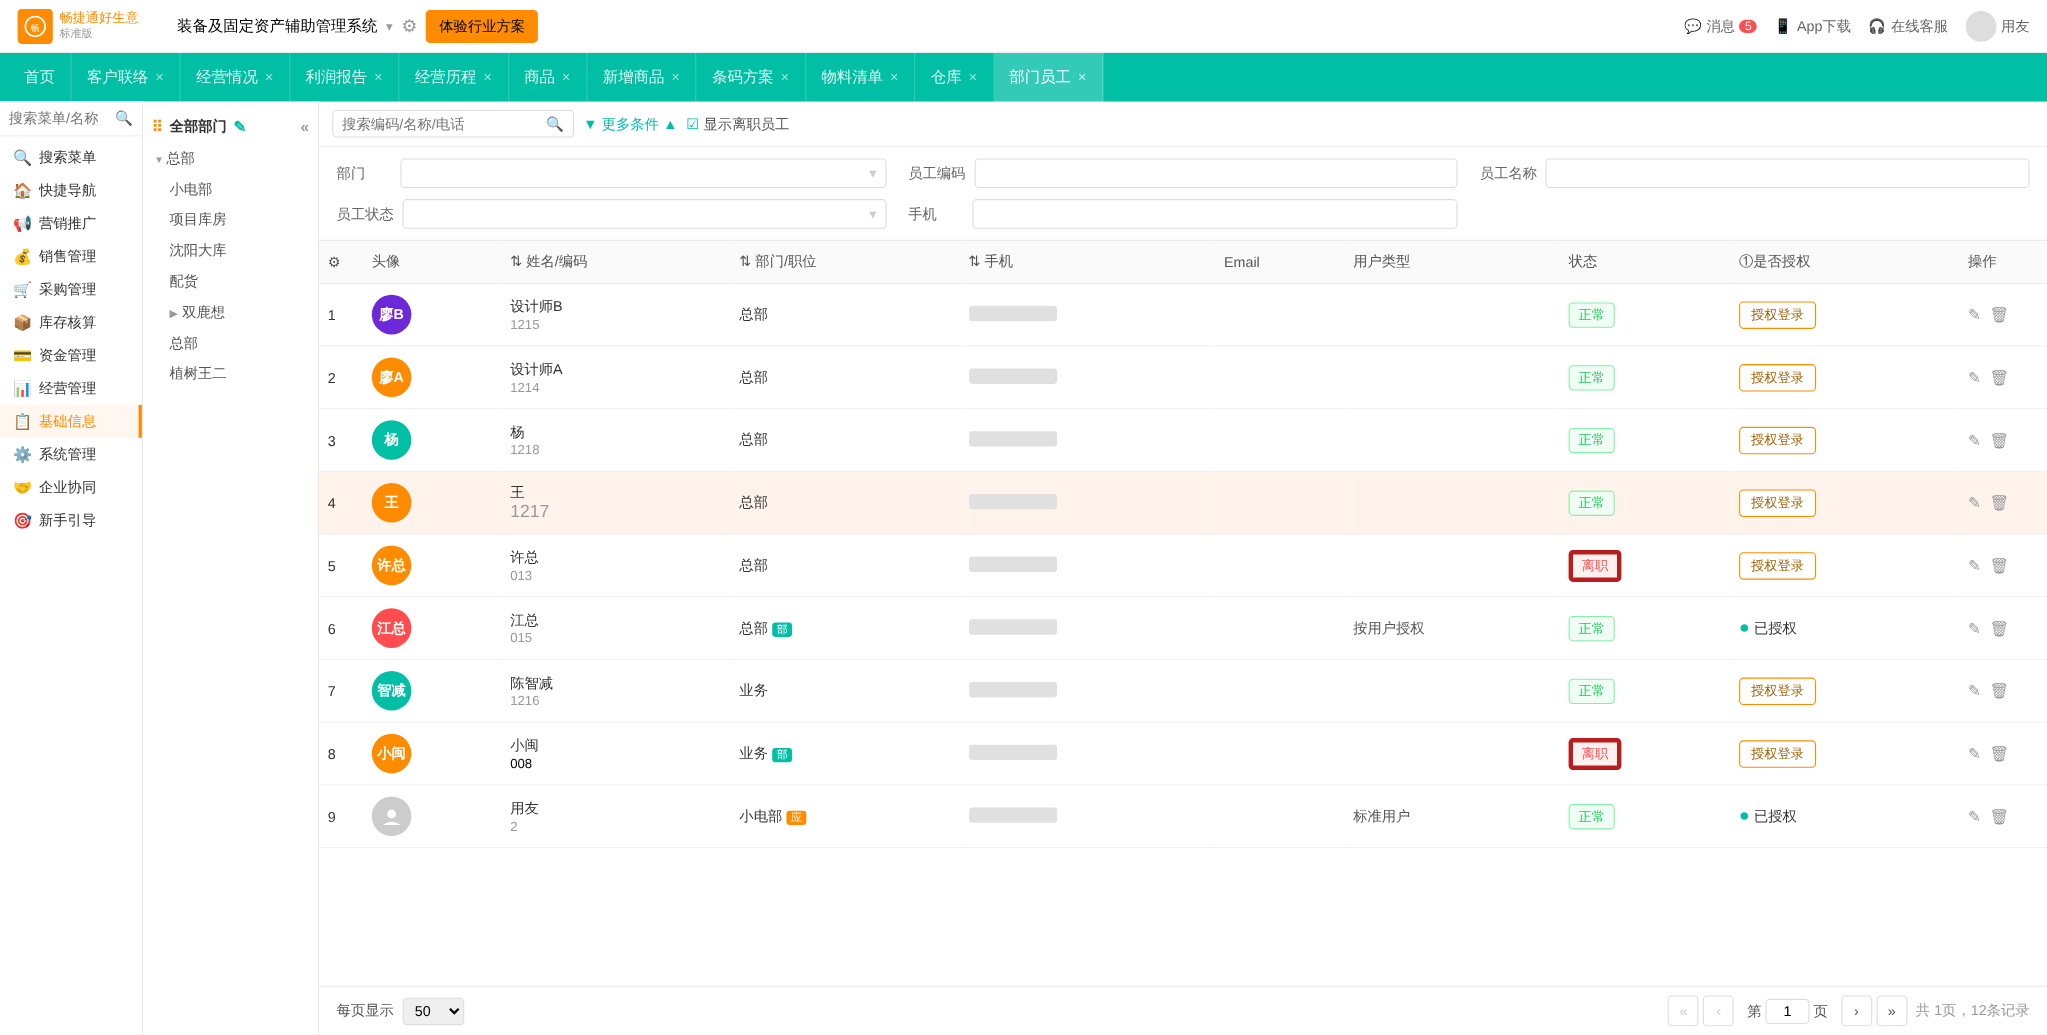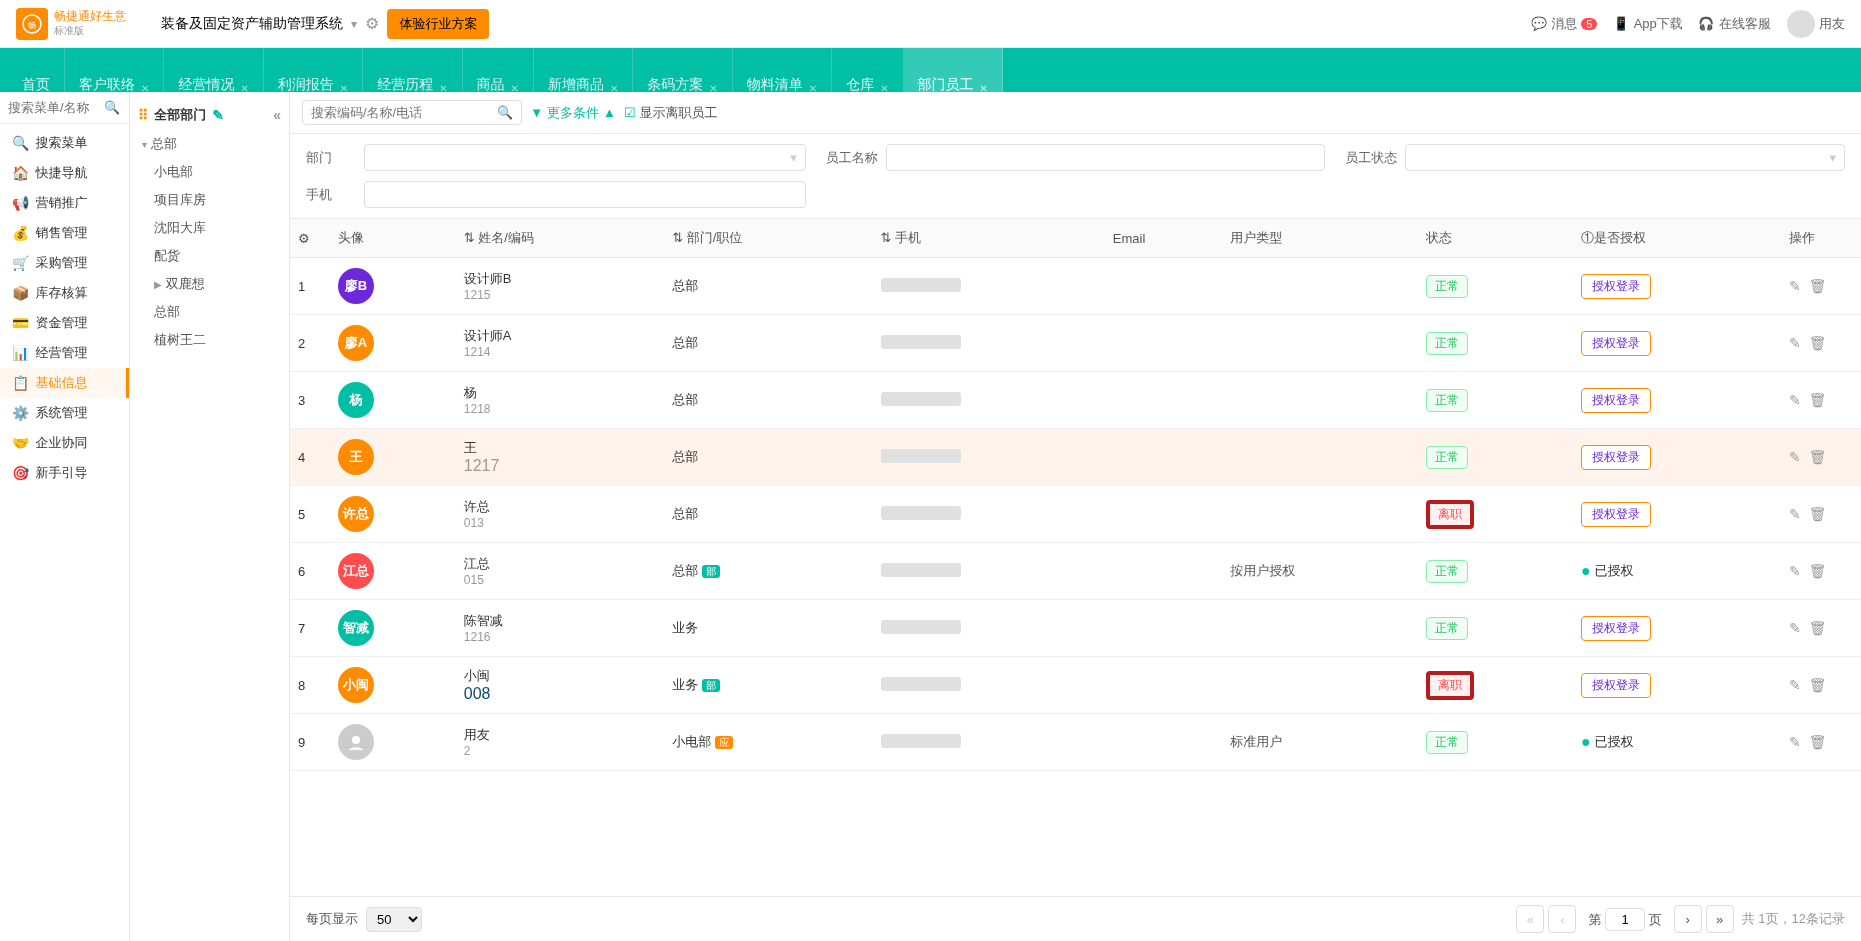--- a/index.html
+++ b/index.html
@@ -24,21 +24,21 @@
     .top-right-item { display: flex; align-items: center; gap: 4px; color: #666; cursor: pointer; font-size: 13px; }
     .badge { background: #ff4d4f; color: #fff; border-radius: 10px; padding: 0 5px; font-size: 11px; min-width: 16px; text-align: center; }
     .avatar { width: 28px; height: 28px; background: #ddd; border-radius: 50%; }
 
     
     .nav-tabs {
       background: #00bfa5; display: flex; align-items: center; height: 44px;
       padding: 0 0 0 8px; overflow-x: auto;
     }
     .nav-tab {
-      display: flex; align-items: flex-end; gap: 4px; padding: 0 14px; height: 48px;
+      display: flex; align-items: center; gap: 4px; padding: 0 14px; height: 48px;
       color: rgba(255,255,255,0.85); cursor: pointer; font-size: 14px; white-space: nowrap;
       border-right: 1px solid rgba(255,255,255,0.2);
     }
     .nav-tab:first-child { border-left: none; }
     .nav-tab.active { background: rgba(255,255,255,0.2); color: #fff; }
     .nav-tab .close { font-size: 10px; opacity: 0.7; margin-left: 2px; }
 
     
     .main-layout { display: flex; height: calc(941px - 48px - 44px); }
 
@@ -131,21 +131,21 @@
     .avatar-circle {
       width: 36px; height: 36px; border-radius: 50%; display: flex;
       align-items: center; justify-content: center; color: #fff; font-size: 13px; font-weight: bold;
     }
     .status-badge {
       padding: 2px 8px; border-radius: 4px; font-size: 12px; display: inline-block;
     }
     .status-normal { background: #f0fdf4; color: #22c55e; border: 1px solid #86efac; }
     .status-resigned { background: #fff1f0; color: #ff4d4f; border: 4px solid #b91c1c; }
     .auth-btn {
-      border: 1px solid #ff8c00; color: #6d28d9; background: #fff; border-radius: 4px;
+      border: 1px solid #ff8c00; color: #a16207; background: #fff; border-radius: 4px;
       padding: 3px 10px; cursor: pointer; font-size: 12px;
     }
     .auth-granted { color: #333; font-size: 13px; display: flex; align-items: center; gap: 4px; }
     .auth-dot { color: #00bfa5; font-size: 16px; }
     .user-type-text { color: #555; font-size: 13px; }
     .dept-badge {
       background: #00bfa5; color: #fff; font-size: 10px; padding: 1px 4px; border-radius: 3px; margin-left: 4px;
     }
     .phone-blur {
       display: inline-block; width: 80px; height: 14px; background: #e0e0e0; border-radius: 3px;
@@ -357,20 +357,24 @@
           </div>
         </div>
 
         <div class="filter-form">
           <div class="filter-row">
             <span class="filter-label">部门</span>
             <div class="filter-select">
               <span></span>
               <span>▾</span>
             </div>
+          </div>
+          <div class="filter-row">
+            <span class="filter-label">员工编码</span>
+            <input class="filter-input" type="text" style="">
           </div>
           <div class="filter-row">
             <span class="filter-label">员工名称</span>
             <input class="filter-input" type="text" style="">
           </div>
           <div class="filter-row">
             <span class="filter-label">员工状态</span>
             <div class="filter-select">
               <span></span>
               <span>▾</span>
@@ -561,21 +565,21 @@
   </div>
                   </td>
                 </tr>
                 <tr>
                   <td>8</td>
                   <td>
                     <div class="avatar-circle" style="background:#ff8c00">小闽</div>
                   </td>
                   <td>
                     <div>小闽</div>
-                    <div style="color:#0c4a6e;font-size:16px">008</div>
+                    <div style="color:#000000;font-size:12px">008</div>
                   </td>
                   <td><span>业务<span class="dept-badge" style="background:#00bfa5">部</span></span></td>
                   <td><span class="phone-blur"></span></td>
                   <td></td>
                   <td><span class="user-type-text"></span></td>
                   <td><span class="status-badge status-resigned">离职</span></td>
                   <td><button class="auth-btn">授权登录</button></td>
                   <td>
                     <div class="op-icons">
     <span class="op-icon">✎</span>

